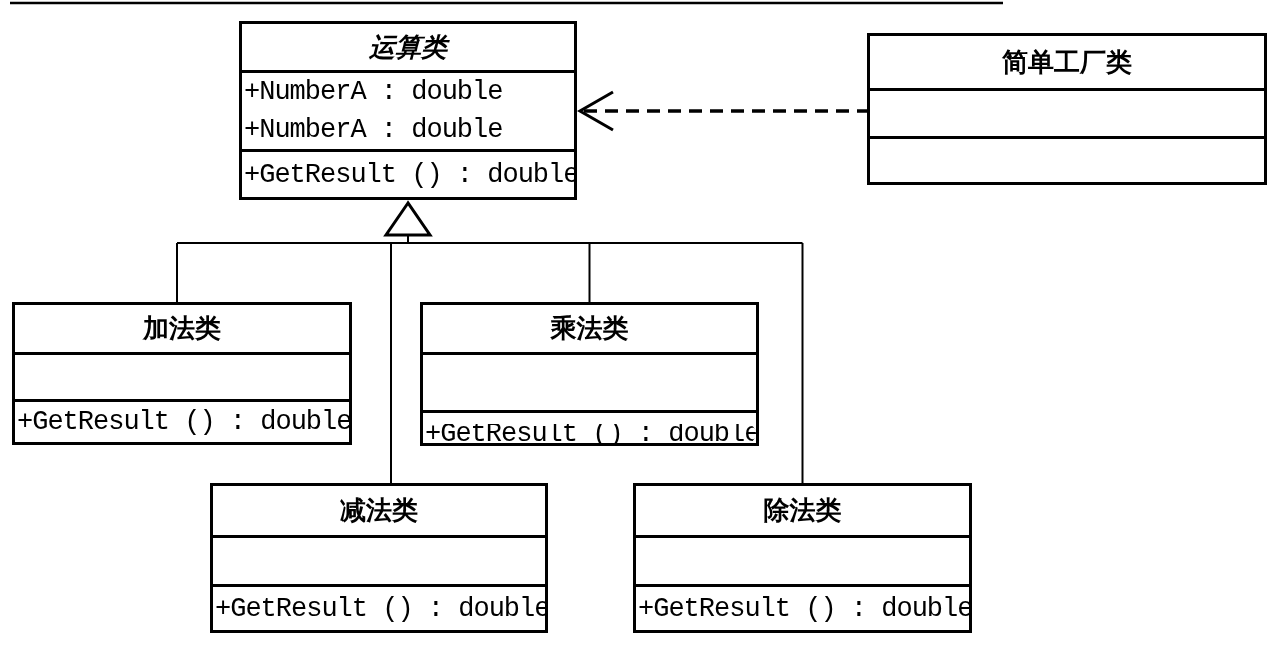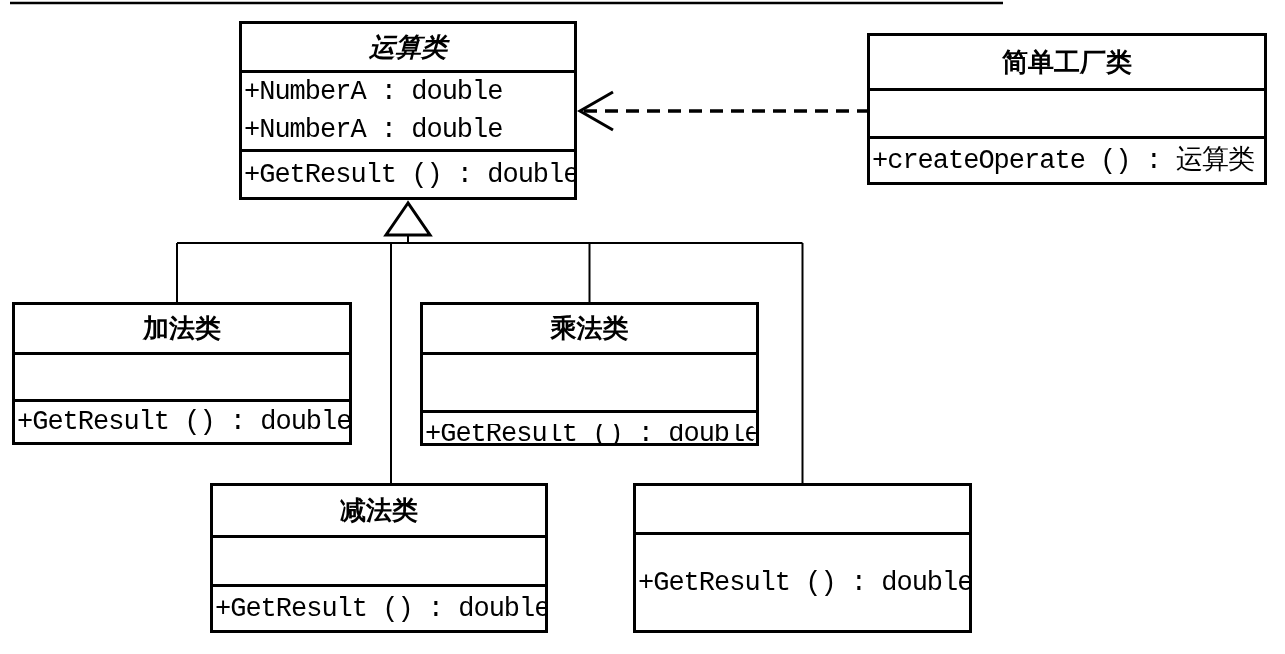--- a/index.html
+++ b/index.html
@@ -86,23 +86,20 @@
       <div class="uml-line">+NumberA : double</div>
     </div>
     <div class="uml-methods">
       <div class="uml-line">+GetResult () : double</div>
     </div>
   </div>
 
   <div class="uml-class" style="left:867px; top:33px; width:400px; height:152px;">
     <div class="uml-title" style="height:52px;">简单工厂类</div>
     <div class="uml-attrs" style="height:45px;"></div>
-    <div class="uml-methods">
-      <div class="uml-line">+createOperate () : 运算类</div>
-    </div>
   </div>
 
   <div class="uml-class" style="left:12px; top:302px; width:340px; height:143px;">
     <div class="uml-title" style="height:47px;">加法类</div>
     <div class="uml-attrs" style="height:44px;"></div>
     <div class="uml-methods">
       <div class="uml-line">+GetResult () : double</div>
     </div>
   </div>
 
@@ -116,19 +113,20 @@
 
   <div class="uml-class" style="left:210px; top:483px; width:338px; height:150px;">
     <div class="uml-title" style="height:49px;">减法类</div>
     <div class="uml-attrs" style="height:46px;"></div>
     <div class="uml-methods">
       <div class="uml-line">+GetResult () : double</div>
     </div>
   </div>
 
   <div class="uml-class" style="left:633px; top:483px; width:339px; height:150px;">
+    <div class="uml-title" style="height:49px;">除法类</div>
     <div class="uml-attrs" style="height:46px;"></div>
     <div class="uml-methods">
       <div class="uml-line">+GetResult () : double</div>
     </div>
   </div>
 
 </div>
 
 </body></html>

